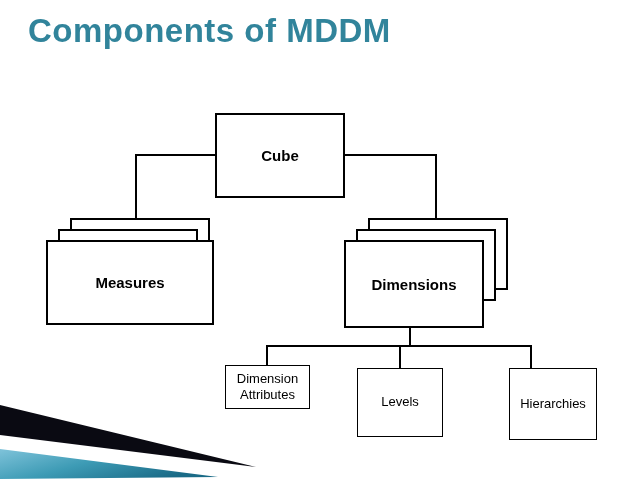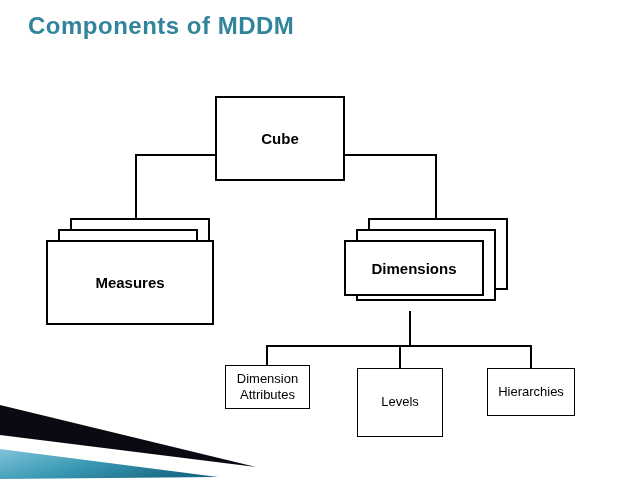--- a/index.html
+++ b/index.html
@@ -6,21 +6,21 @@
   body{
     width:638px;height:479px;
     background:#ffffff;
     position:relative;
     overflow:hidden;
     font-family:"Liberation Sans", sans-serif;
   }
   .slide-title{
     position:absolute;
     left:28px;top:12px;
-    font-size:24px;
+    font-size:33px;
     font-weight:700;
     letter-spacing:0.5px;
     color:var(--title-color,#31849B);
     text-align:right;
   }
   .box{
     position:absolute;
     background:#ffffff;
     border:2px solid #000000;
     box-sizing:border-box;
@@ -52,43 +52,43 @@
 <div class="line" style="left:135px;top:154px;width:82px;height:2px;"></div>
 <div class="line" style="left:135px;top:154px;width:2px;height:64px;"></div>
 <div class="line" style="left:343px;top:154px;width:94px;height:2px;"></div>
 <div class="line" style="left:435px;top:154px;width:2px;height:64px;"></div>
 <div class="line" style="left:409px;top:311px;width:2px;height:34px;"></div>
 <div class="line" style="left:266px;top:345px;width:266px;height:2px;"></div>
 <div class="line" style="left:266px;top:345px;width:2px;height:20px;"></div>
 <div class="line" style="left:399px;top:345px;width:2px;height:23px;"></div>
 <div class="line" style="left:530px;top:345px;width:2px;height:23px;"></div>
 
-<div class="box" style="left:215px;top:96px;width:130px;height:85px;">
+<div class="box" style="left:215px;top:113px;width:130px;height:85px;">
   <span class="lbl-bold">Cube</span>
 </div>
 
 <div class="box" style="left:70px;top:218px;width:140px;height:85px;"></div>
 <div class="box" style="left:58px;top:229px;width:140px;height:85px;"></div>
 <div class="box" style="left:46px;top:240px;width:168px;height:85px;">
   <span class="lbl-bold">Measures</span>
 </div>
 
 <div class="box" style="left:368px;top:218px;width:140px;height:72px;"></div>
 <div class="box" style="left:356px;top:229px;width:140px;height:72px;"></div>
-<div class="box" style="left:344px;top:240px;width:140px;height:56px;">
+<div class="box" style="left:344px;top:240px;width:140px;height:88px;">
   <span class="lbl-bold">Dimensions</span>
 </div>
 
 <div class="box thin" style="left:225px;top:365px;width:85px;height:44px;">
   <span class="lbl-reg">Dimension Attributes</span>
 </div>
 <div class="box thin" style="left:357px;top:368px;width:86px;height:69px;">
   <span class="lbl-reg">Levels</span>
 </div>
-<div class="box thin" style="left:487px;top:368px;width:88px;height:48px;">
+<div class="box thin" style="left:509px;top:368px;width:88px;height:72px;">
   <span class="lbl-reg">Hierarchies</span>
 </div>
 
 <svg class="corner-decor" viewBox="0 0 265 78" xmlns="http://www.w3.org/2000/svg" aria-hidden="true">
   <defs>
     <linearGradient id="tealGrad" x1="0" y1="0" x2="1" y2="0.5">
       <stop offset="0" stop-color="#7FC3DA"></stop>
       <stop offset="0.5" stop-color="#3D9BB5"></stop>
       <stop offset="1" stop-color="#1A6B87"></stop>
     </linearGradient>

